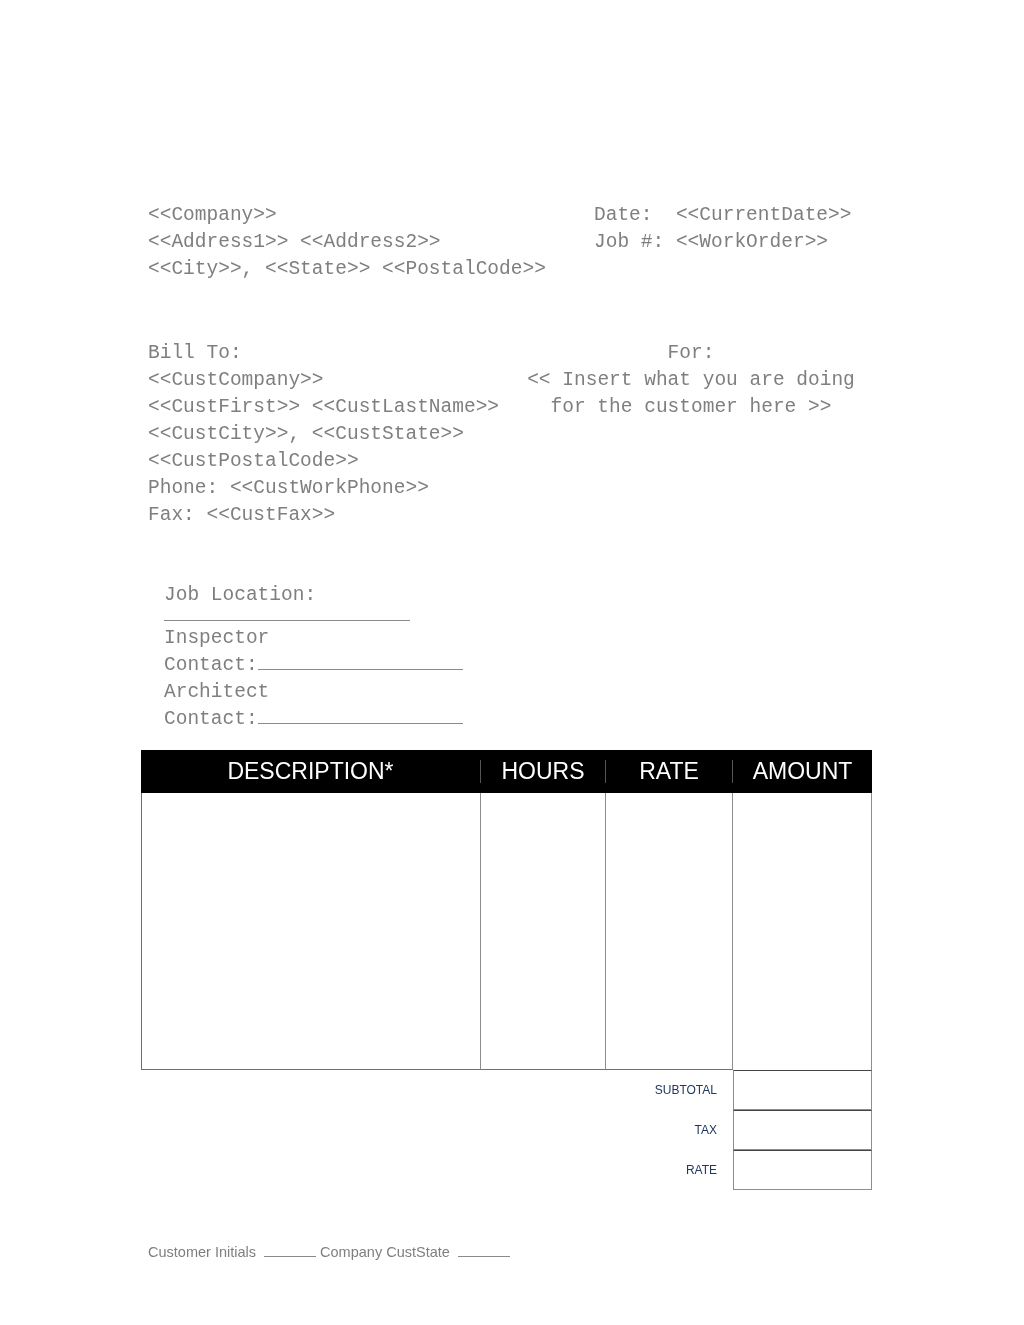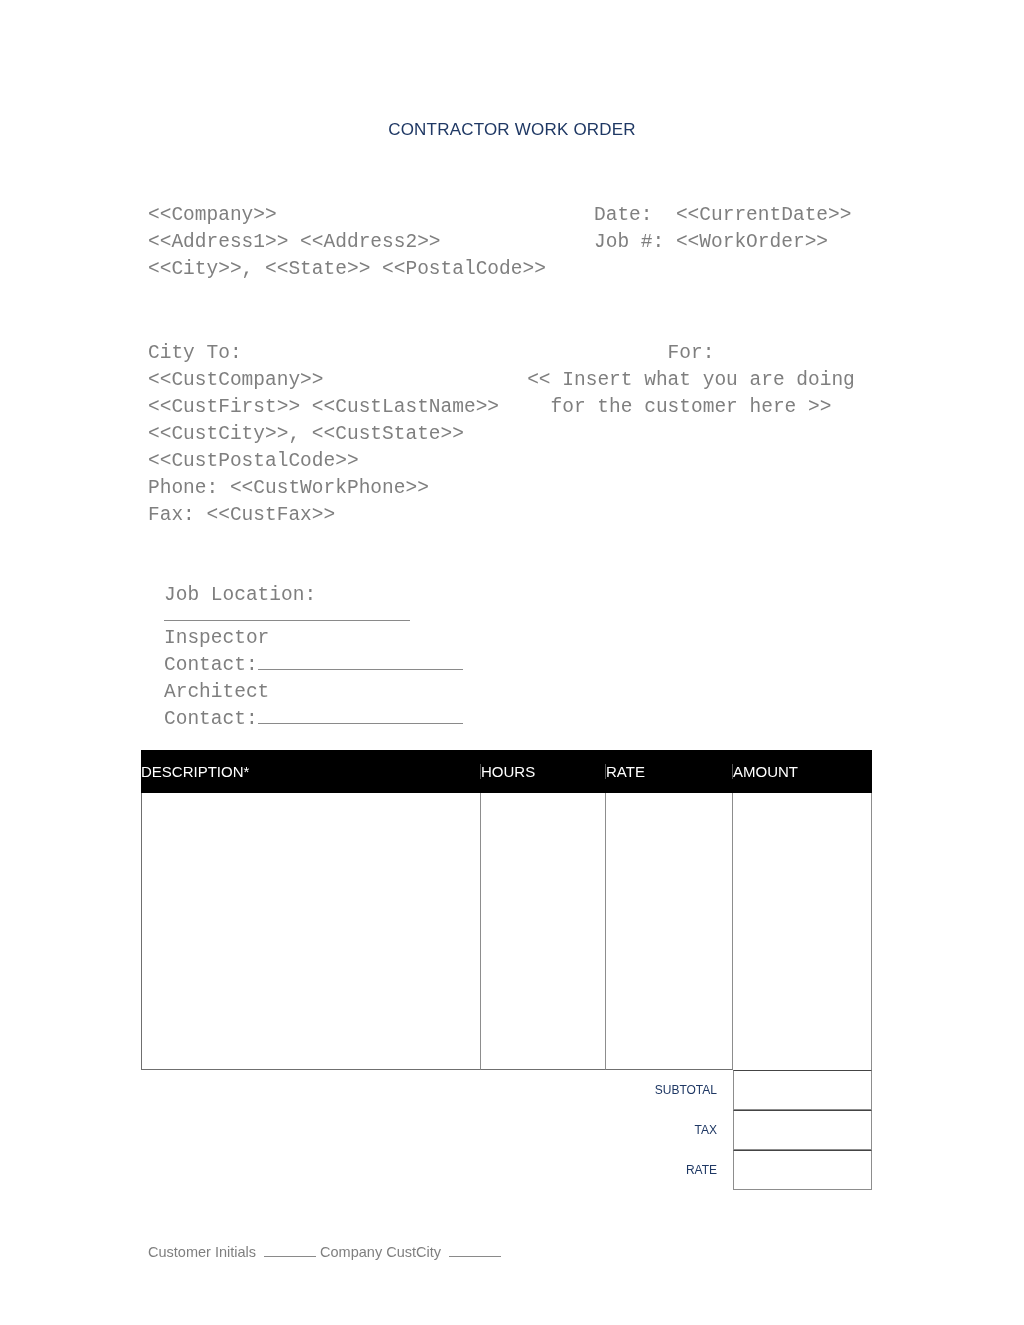--- a/index.html
+++ b/index.html
@@ -88,21 +88,22 @@
 
   .thead {
     display: flex;
     background: #000000;
     height: 43px;
     align-items: center;
     box-sizing: border-box;
   }
   .thead .th {
     color: #ffffff;
-    font-size: 15px;
+    font-size: 23px;
+    text-align: center;
     font-family: "Liberation Sans", sans-serif;
     box-sizing: border-box;
     line-height: 1;
   }
   .th-desc   { width: 340px; border-right: 1px solid #555; }
   .th-hours  { width: 125px; border-right: 1px solid #555; }
   .th-rate   { width: 127px; border-right: 1px solid #555; }
   .th-amount { width: 139px; }
 
   .tbody {
@@ -168,35 +169,34 @@
     border-bottom: 1.2px solid #8a8a8a;
     width: 52px;
     height: 12px;
   }
 </style>
 </head>
 <body>
 
 <div class="page">
 
-  <div class="doc-title">CONTRACTOR WORK ORDER</div>
 
   <div class="block" id="company-block">
     <div class="gray">&lt;&lt;Company&gt;&gt;</div>
     <div class="gray">&lt;&lt;Address1&gt;&gt; &lt;&lt;Address2&gt;&gt;</div>
     <div class="gray">&lt;&lt;City&gt;&gt;, &lt;&lt;State&gt;&gt; &lt;&lt;PostalCode&gt;&gt;</div>
   </div>
 
   <div class="block" id="dates-block">
     <div class="gray">Date:  &lt;&lt;CurrentDate&gt;&gt;</div>
     <div class="gray">Job #: &lt;&lt;WorkOrder&gt;&gt;</div>
   </div>
 
   <div class="block" id="billto-block">
-    <div class="gray">City To:</div>
+    <div class="gray">Bill To:</div>
     <div class="gray">&lt;&lt;CustCompany&gt;&gt;</div>
     <div class="gray">&lt;&lt;CustFirst&gt;&gt; &lt;&lt;CustLastName&gt;&gt;</div>
     <div class="gray">&lt;&lt;CustCity&gt;&gt;, &lt;&lt;CustState&gt;&gt;</div>
     <div class="gray">&lt;&lt;CustPostalCode&gt;&gt;</div>
     <div class="gray">Phone: &lt;&lt;CustWorkPhone&gt;&gt;</div>
     <div class="gray">Fax: &lt;&lt;CustFax&gt;&gt;</div>
   </div>
 
   <div class="block" id="for-block">
     <div class="gray">For:</div>
@@ -235,15 +235,15 @@
     <div class="total-row">
       <div class="total-label">TAX</div>
       <div class="total-box"></div>
     </div>
     <div class="total-row">
       <div class="total-label">RATE</div>
       <div class="total-box"></div>
     </div>
   </div>
 
-  <div id="footer"><span>Customer Initials</span>  <span class="rule-initials"></span> <span>Company CustCity</span>  <span class="rule-initials"></span></div>
+  <div id="footer"><span>Customer Initials</span>  <span class="rule-initials"></span> <span>Company CustState</span>  <span class="rule-initials"></span></div>
 
 </div>
 
 </body></html>

